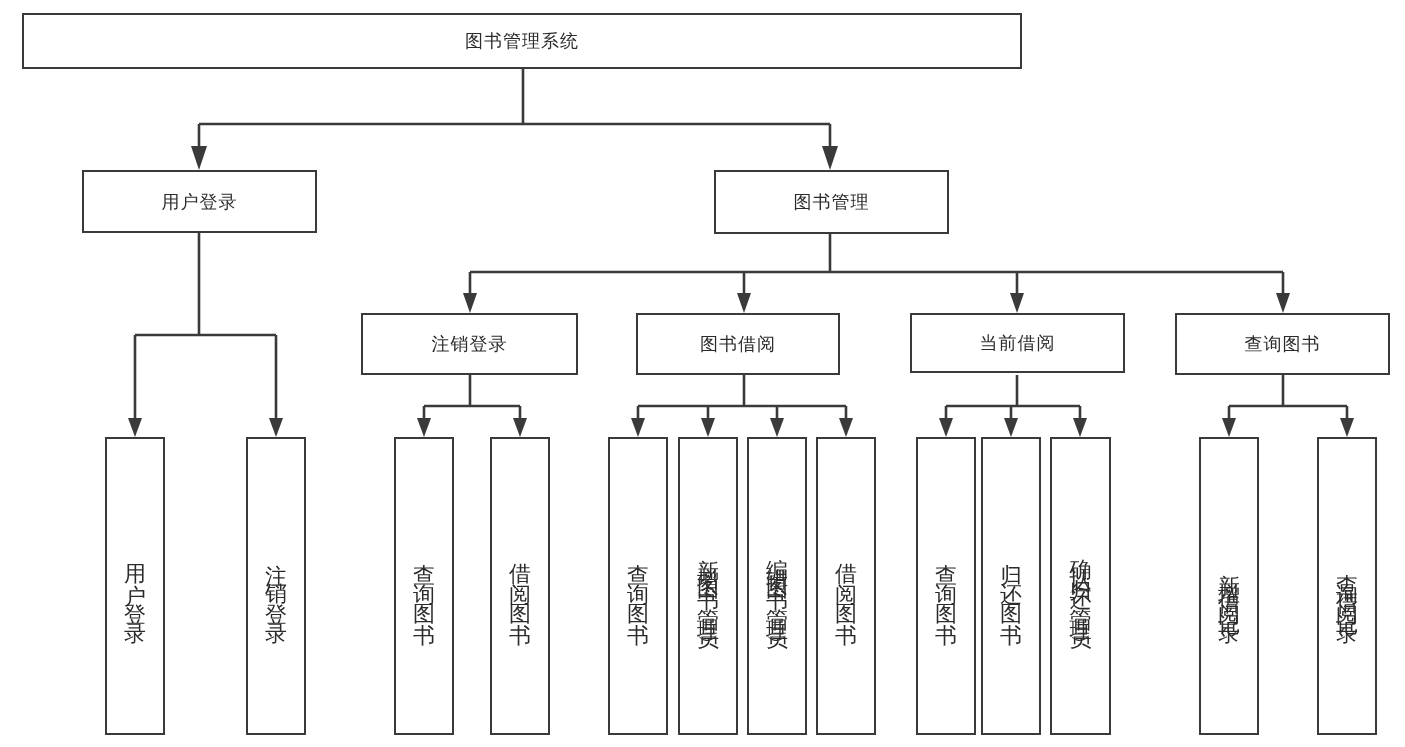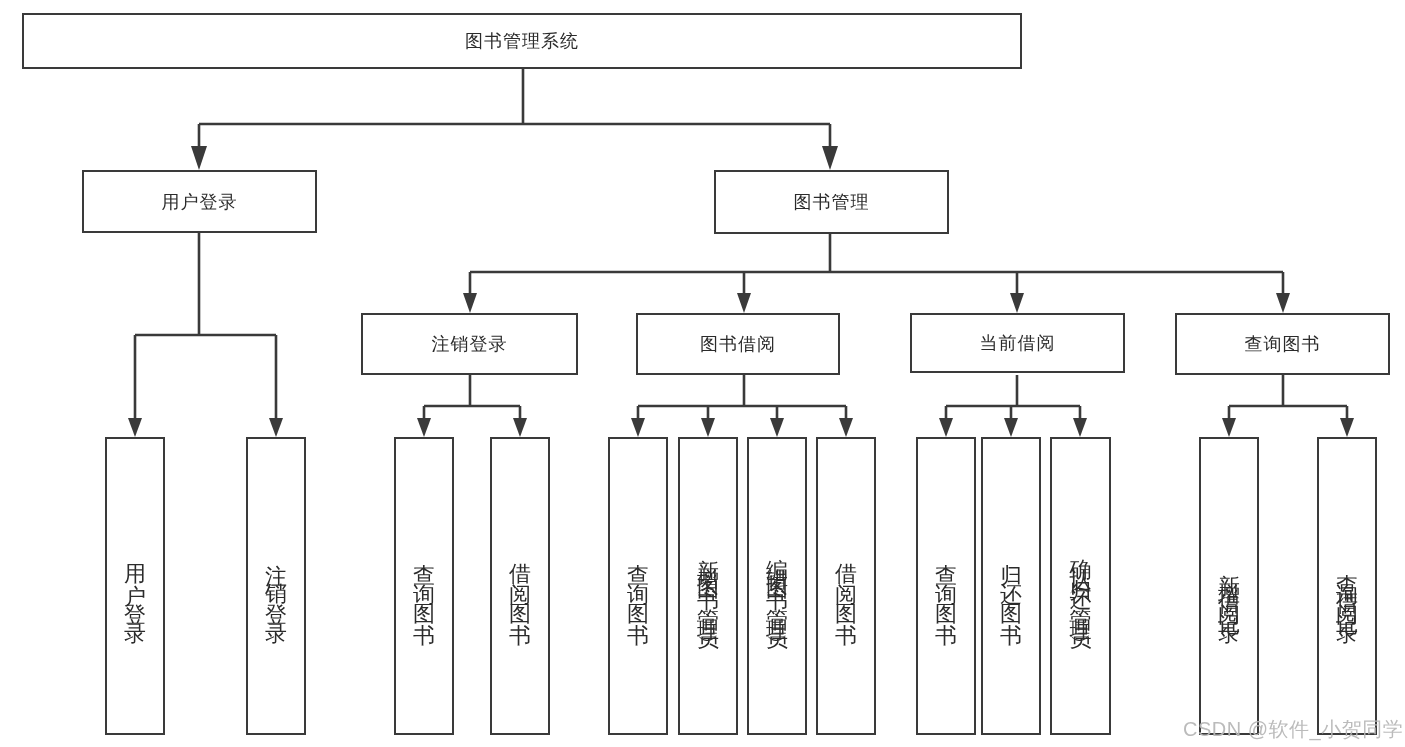--- a/index.html
+++ b/index.html
@@ -126,15 +126,14 @@
   <div class="box v long" style="left:747px; top:437px; width:60px; height:298px;">编辑图书（管理员）</div>
   <div class="box v short" style="left:816px; top:437px; width:60px; height:298px;">借阅图书</div>
 
   <div class="box v short" style="left:916px; top:437px; width:60px; height:298px;">查询图书</div>
   <div class="box v short" style="left:981px; top:437px; width:60px; height:298px;">归还图书</div>
   <div class="box v long" style="left:1050px; top:437px; width:61px; height:298px;">确认归还（管理员）</div>
 
   <div class="box v long" style="left:1199px; top:437px; width:60px; height:298px;">新增借阅记录</div>
   <div class="box v long" style="left:1317px; top:437px; width:60px; height:298px;">查询借阅记录</div>
 
-  <div id="watermark">CSDN @软件_小贺同学</div>
 
 </div>
 
 </body></html>

